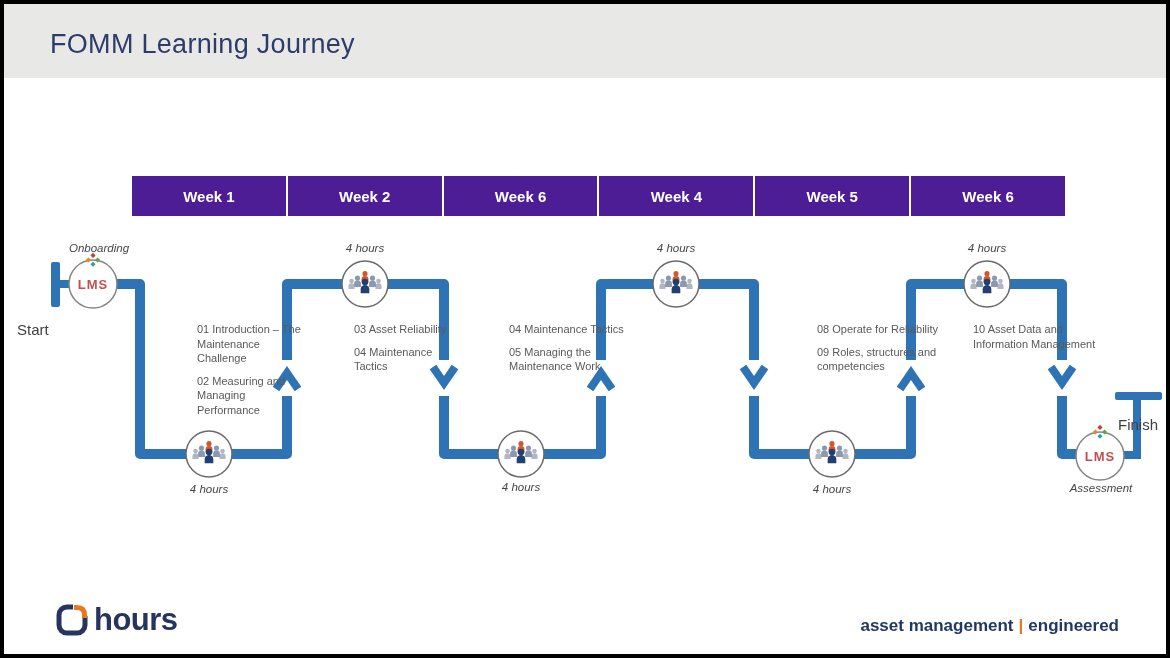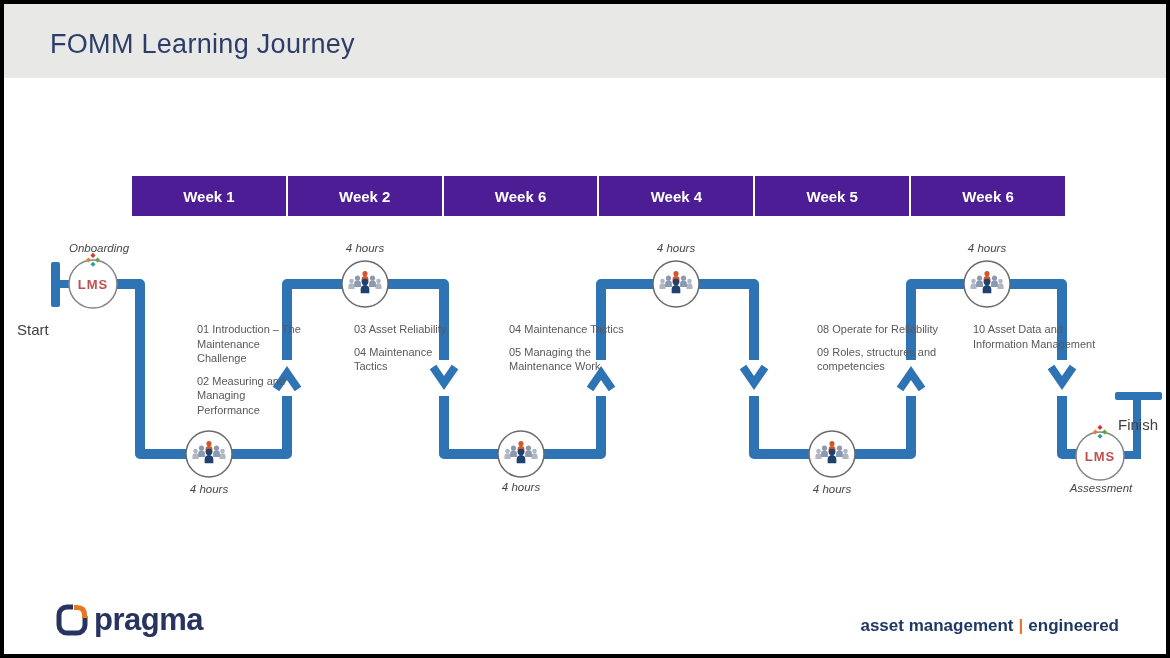--- a/index.html
+++ b/index.html
@@ -178,19 +178,19 @@
   <div class="abs topics" style="left:922px;top:318px;width:124px">
     <p>10 Asset Data and Information Management</p>
   </div>
 
   <div class="abs" id="brand">
     <svg width="36" height="36" viewBox="0 0 36 36">
       <rect x="5" y="5" width="26" height="26" rx="8" fill="none" stroke="#283460" stroke-width="5"></rect>
       <rect x="19" y="0" width="17" height="14" fill="#ffffff"></rect>
       <path d="M 20 5.5 H 23 Q 30.5 5.5 30.5 13 V 16" fill="none" stroke="#e87722" stroke-width="5"></path>
     </svg>
-    <span id="brand-name">pragma</span>
+    <span id="brand-name">hours</span>
   </div>
   <div class="abs" id="tagline">
     <span>asset management</span><span class="sep">|</span><span>engineered</span>
   </div>
 
 </div>
 
 </body></html>

